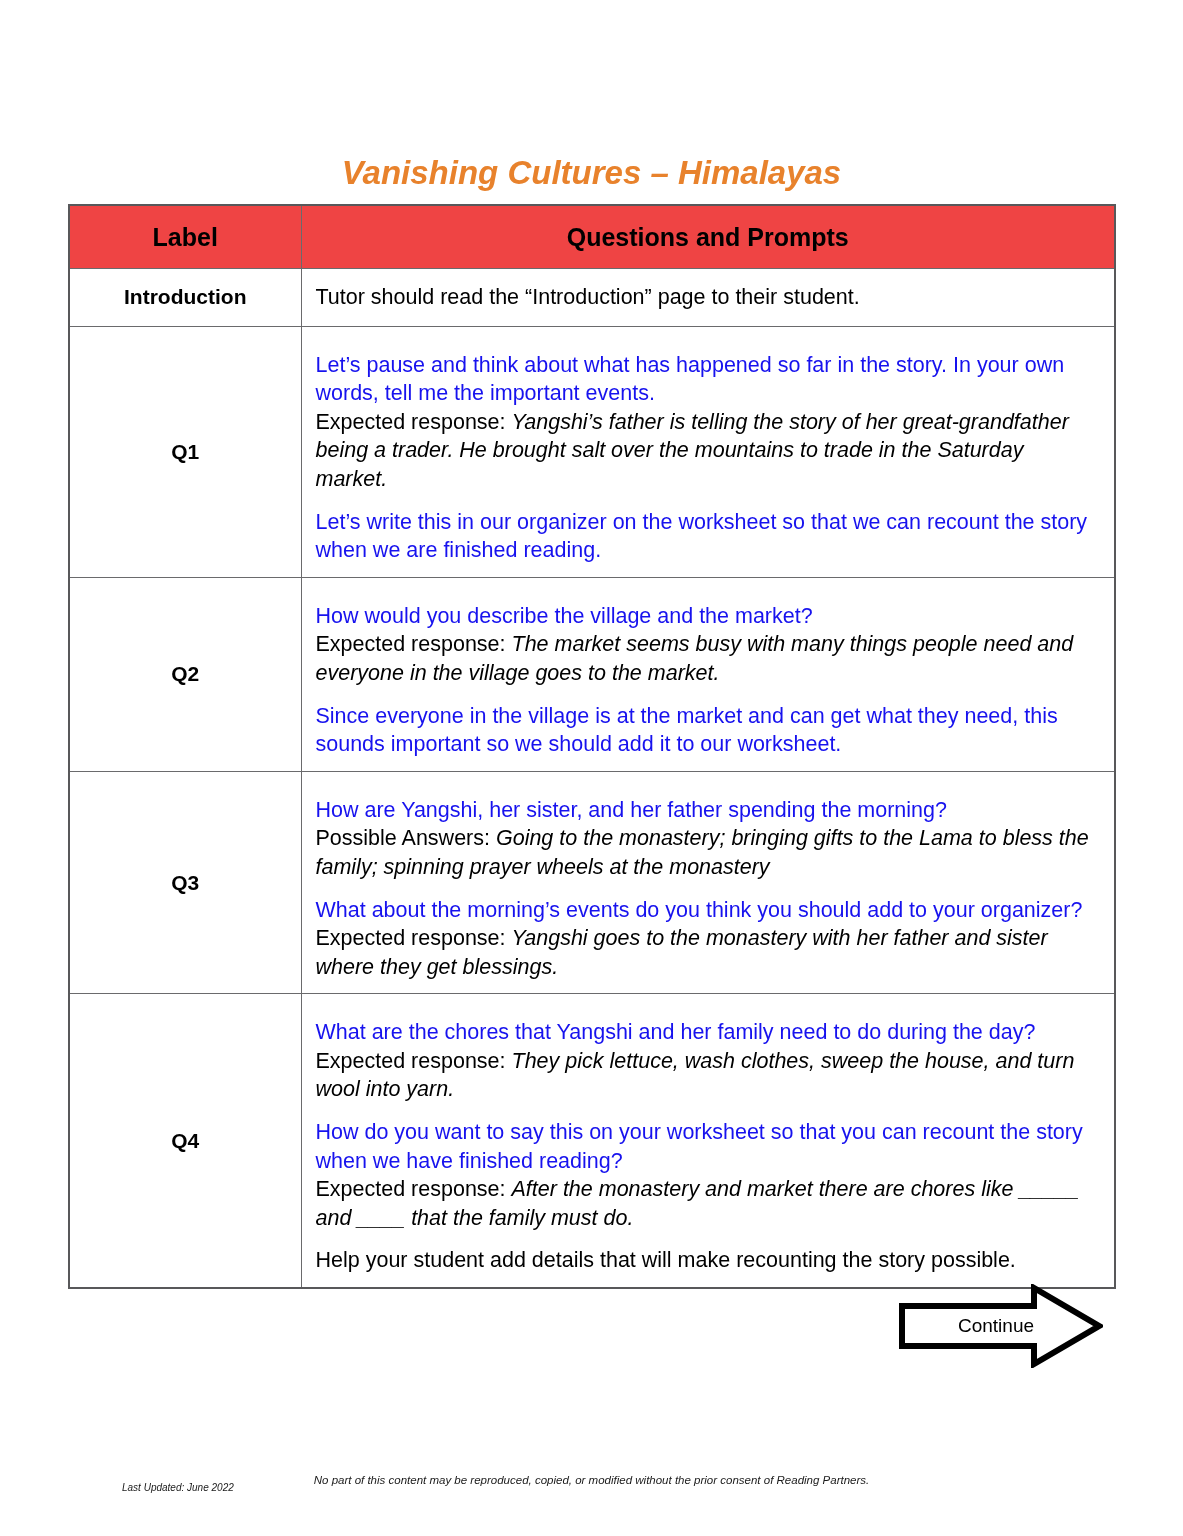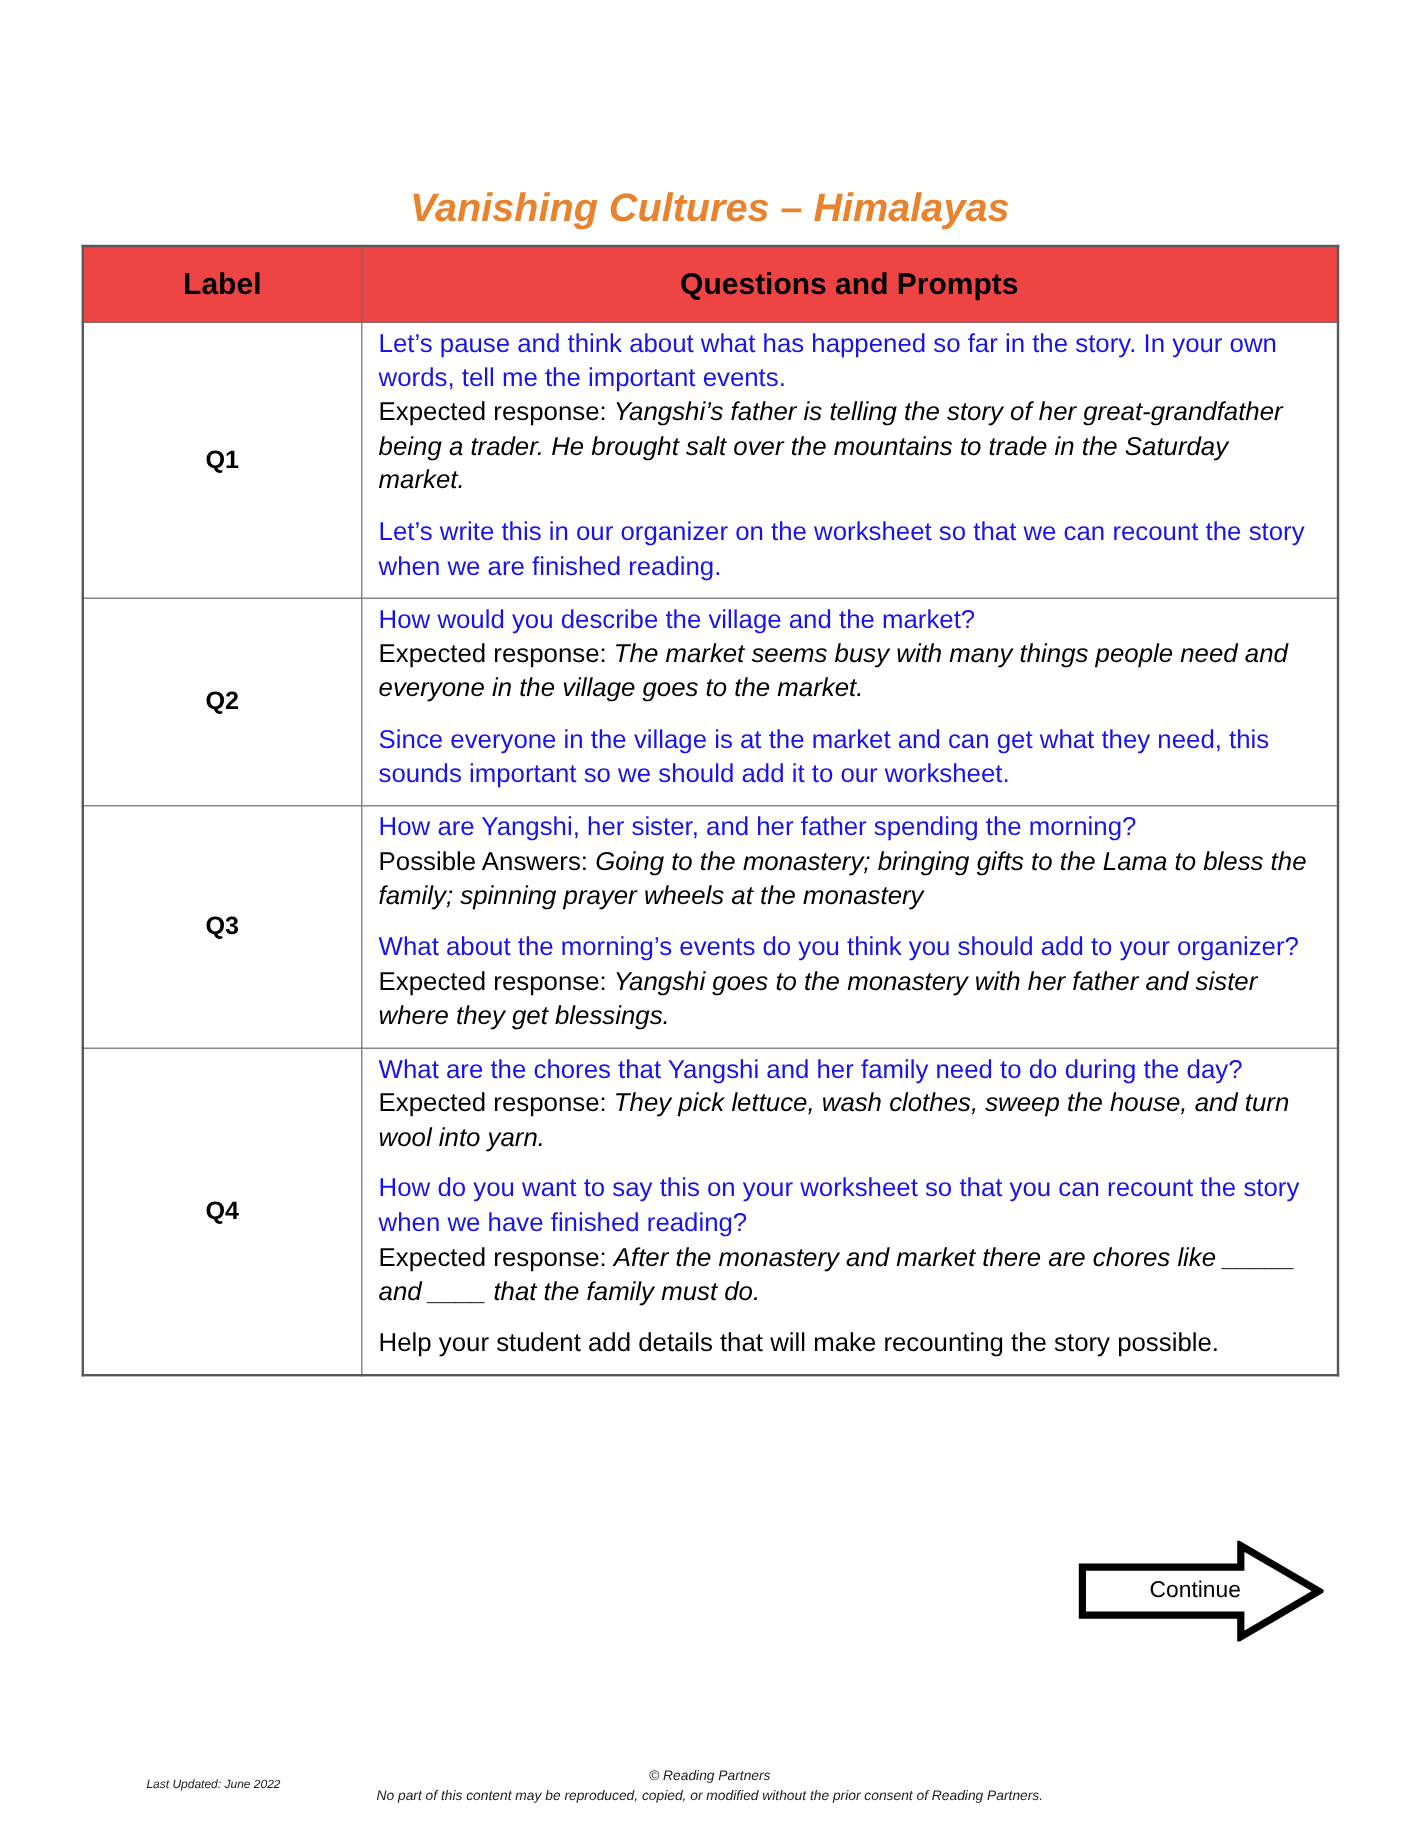--- a/index.html
+++ b/index.html
@@ -112,21 +112,21 @@
 
   td.label-cell {
     text-align: center;
     font-size: 21px;
     font-weight: bold;
     vertical-align: middle;
   }
   td.label-cell.intro-label { font-size: 21px; }
 
   td.content-cell {
-    padding: 3px 14px 12px 14px;
+    padding: 24px 14px 12px 14px;
     vertical-align: middle;
     font-size: 21.5px;
     line-height: 1.33;
   }
   td.content-cell.intro-content {
     padding: 14px 14px 14px 14px;
   }
 
   .blk { margin: 0 0 0 0; }
   .blk + .blk { margin-top: 14px; }
@@ -197,20 +197,26 @@
       <col>
     </colgroup>
   <thead>
     <tr>
       <th>Label</th>
       <th>Questions and Prompts</th>
     </tr>
   </thead>
   <tbody id="table-body">
       <tr>
+        <td class="label-cell intro-label">Introduction</td>
+        <td class="content-cell intro-content">
+          <p class="blk"><span class="t-black">Tutor should read the “Introduction” page to their student.</span></p>
+        </td>
+      </tr>
+      <tr>
         <td class="label-cell">Q1</td>
         <td class="content-cell">
           <p class="blk"><span class="t-blue">Let’s pause and think about what has happened so far in the story. In your own words, tell me the important events.</span><br><span class="t-black">Expected response: </span><span class="t-black t-ital">Yangshi’s father is telling the story of her great-grandfather being a trader. He brought salt over the mountains to trade in the Saturday market.</span></p>
           <p class="blk"><span class="t-blue">Let’s write this in our organizer on the worksheet so that we can recount the story when we are finished reading.</span></p>
         </td>
       </tr>
       <tr>
         <td class="label-cell">Q2</td>
         <td class="content-cell">
           <p class="blk"><span class="t-blue">How would you describe the village and the market?</span><br><span class="t-black">Expected response: </span><span class="t-black t-ital">The market seems busy with many things people need and everyone in the village goes to the market.</span></p>
@@ -238,16 +244,15 @@
 <div class="continue-wrap">
   <svg width="205" height="84" viewBox="0 0 205 84" xmlns="http://www.w3.org/2000/svg">
     <polygon points="4,22 136,22 136,4 201,42 136,80 136,62 4,62" fill="#ffffff" stroke="#000000" stroke-width="6" stroke-linejoin="miter"></polygon>
   </svg>
   <div class="continue-label">Continue</div>
 </div>
 
 <div class="footer">
   <div class="footer-left">Last Updated: June 2022</div>
   <div class="footer-center">
-    <div>© Reading Partners</div>
     <div>No part of this content may be reproduced, copied, or modified without the prior consent of Reading Partners.</div>
   </div>
 </div>
 
 </body></html>

